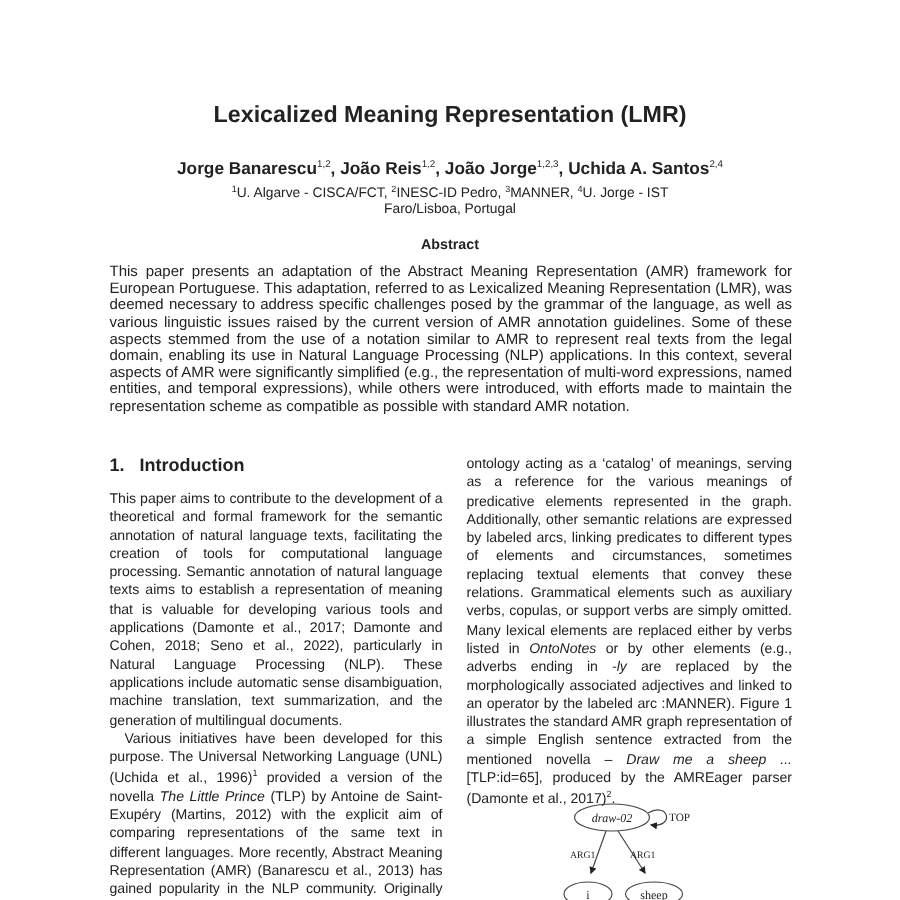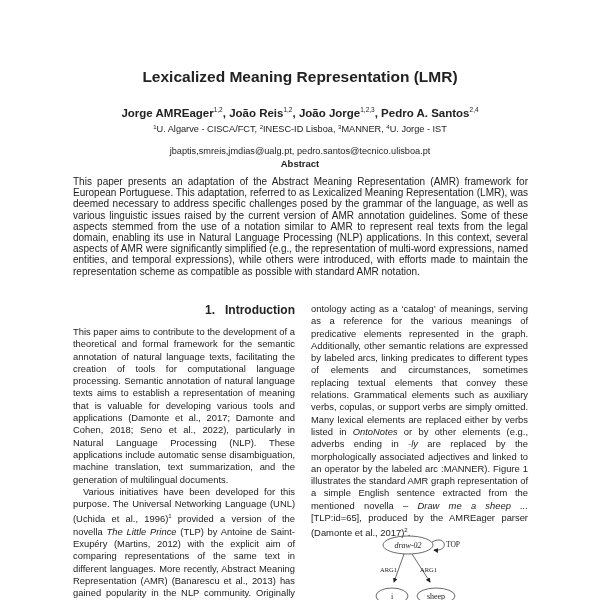--- a/index.html
+++ b/index.html
@@ -13,45 +13,45 @@
   .authors sup { font-size: 6.5px; font-weight: normal; vertical-align: 5px; }
   .affil { position: absolute; left: 0; width: 600px; text-align: center; font-size: 9.2px; line-height: 12px; }
   .affil sup { font-size: 6px; vertical-align: 3px; }
   .abs-head { position: absolute; top: 158px; left: 0; width: 600px; text-align: center;
               font-size: 9.5px; font-weight: bold; }
   .abstract { position: absolute; top: 176px; left: 73px; width: 455px; font-size: 10px;
               line-height: 11.2px; text-align: justify; }
   .keywords { position: absolute; top: 262px; left: 73px; width: 455px; font-size: 8.6px;
               line-height: 11.2px; text-align: justify; }
   .keywords b { font-weight: bold; }
-  .sec-title { position: absolute; top: 303px; left: 73px; width: 222px; text-align: right;
+  .sec-title { position: absolute; top: 303px; left: 73px; width: 222px; text-align: left;
                font-size: 12px; font-weight: bold; }
   .col { position: absolute; font-size: 9.4px; line-height: 12.3px; text-align: justify; }
   .col p { margin: 0; }
   .col p.indent { text-indent: 10px; }
   .col-left { left: 73px; top: 326px; width: 222px; }
   .col-right { left: 311px; top: 303px; width: 217px; }
   .graph { position: absolute; left: 350px; top: 530px; width: 170px; height: 70px; }
   .graph text { font-family: "Liberation Serif", serif; }
 </style>
 </head>
 <body>
 
 <div class="page">
 
   <div class="title">Lexicalized Meaning Representation (LMR)</div>
 
   <div class="authors">
-    <span><span>Jorge AMREager</span><sup>1,2</sup><span>, </span></span><span><span>João Reis</span><sup>1,2</sup><span>, </span></span><span><span>João Jorge</span><sup>1,2,3</sup><span>, </span></span><span><span>Pedro A. Santos</span><sup>2,4</sup></span>
+    <span><span>Jorge Banarescu</span><sup>1,2</sup><span>, </span></span><span><span>João Reis</span><sup>1,2</sup><span>, </span></span><span><span>João Jorge</span><sup>1,2,3</sup><span>, </span></span><span><span>Uchida A. Santos</span><sup>2,4</sup></span>
   </div>
 
   <div class="affil" style="top:121px;">
-    <sup>1</sup><span>U. Algarve - CISCA/FCT, </span><sup>2</sup><span>INESC-ID Lisboa, </span><sup>3</sup><span>MANNER, </span><sup>4</sup><span>U. Jorge - IST</span>
+    <sup>1</sup><span>U. Algarve - CISCA/FCT, </span><sup>2</sup><span>INESC-ID Pedro, </span><sup>3</sup><span>MANNER, </span><sup>4</sup><span>U. Jorge - IST</span>
   </div>
-  <div class="affil" style="top:145px;">jbaptis,smreis,jmdias@ualg.pt, pedro.santos@tecnico.ulisboa.pt</div>
+  <div class="affil" style="top:133px;">Faro/Lisboa, Portugal</div>
 
   <div class="abs-head">Abstract</div>
   <div class="abstract">This paper presents an adaptation of the Abstract Meaning Representation (AMR) framework for European Portuguese. This adaptation, referred to as Lexicalized Meaning Representation (LMR), was deemed necessary to address specific challenges posed by the grammar of the language, as well as various linguistic issues raised by the current version of AMR annotation guidelines. Some of these aspects stemmed from the use of a notation similar to AMR to represent real texts from the legal domain, enabling its use in Natural Language Processing (NLP) applications. In this context, several aspects of AMR were significantly simplified (e.g., the representation of multi-word expressions, named entities, and temporal expressions), while others were introduced, with efforts made to maintain the representation scheme as compatible as possible with standard AMR notation.</div>
 
 
   <div class="sec-title">
     <span>1.</span>&nbsp;&nbsp;&nbsp;<span>Introduction</span>
   </div>
 
   <div class="col col-left">

